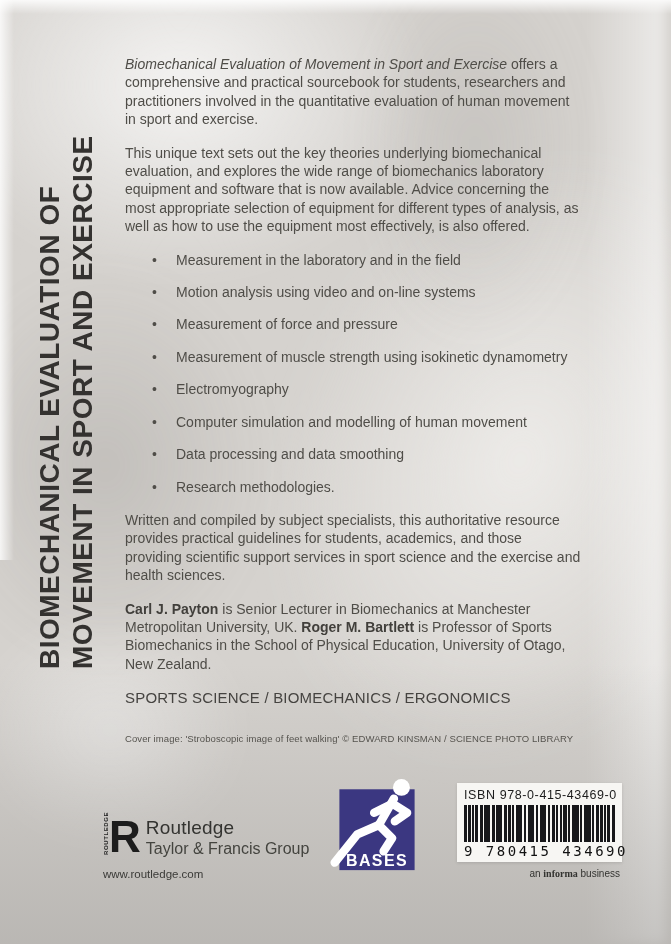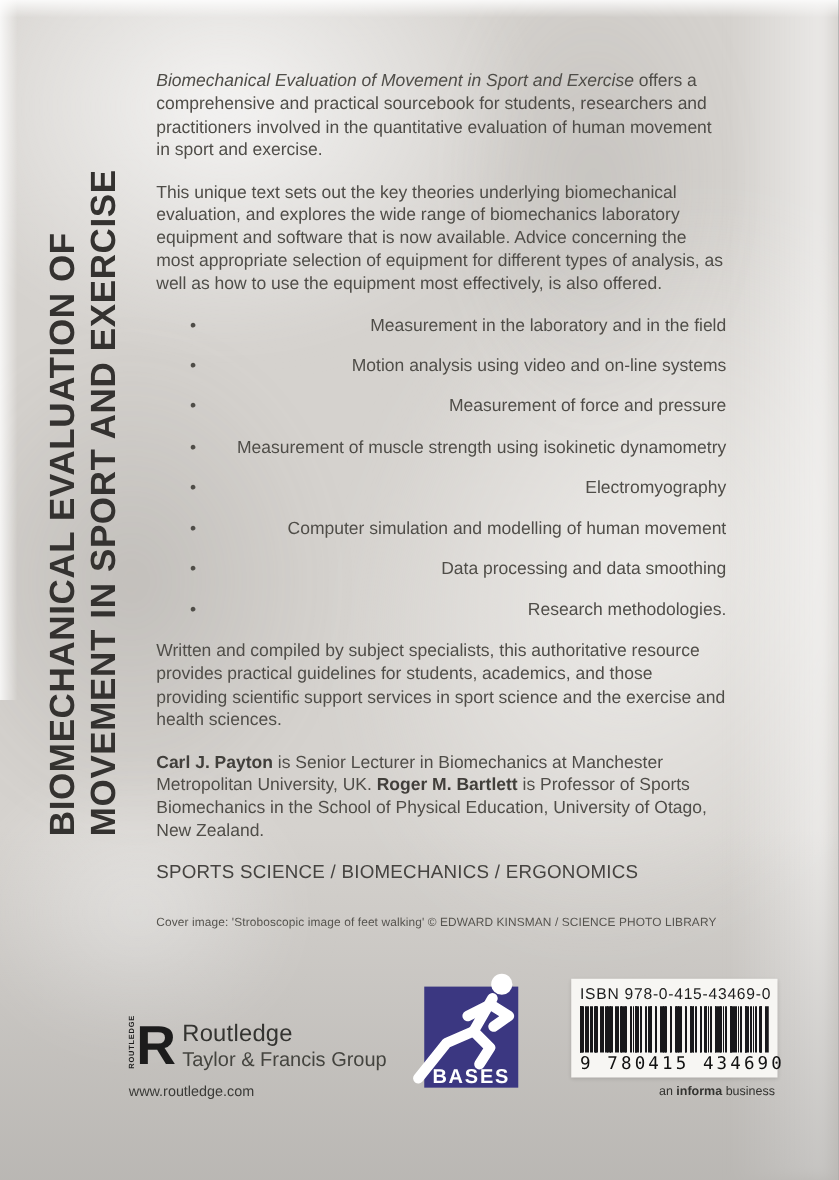--- a/index.html
+++ b/index.html
@@ -40,21 +40,21 @@
     letter-spacing:.5px; color:#343230; white-space:nowrap;
   }
 
   
   .content {
     position:absolute; left:125px; top:55px; width:456px;
     font-size:14px; line-height:18.4px; color:#4f4d48;
   }
   .content p { margin:0 0 15px; }
   .coverage { margin-bottom:13px !important; }
-  .content ul { list-style:none; margin:0 0 15px; padding:0;text-align:right; }
+  .content ul { list-style:none; margin:0 0 15px; padding:0; }
   .content li { position:relative; padding-left:51px; margin-bottom:14px; }
   .content li::before { content:"•"; position:absolute; left:27px; top:0; color:#4f4d48; }
   .categories { font-size:15px; letter-spacing:.2px; color:#454340; margin-top:16px !important; }
   .credit { font-size:9.5px; color:#55534e; margin-top:22px !important; letter-spacing:.1px; }
   em { }
   strong { font-weight:bold; color:#413f3b; }
 
   
   .routledge { position:absolute; left:103px; top:817px; color:#2e2e2c; }
   .rt-row { display:flex; align-items:center; gap:7px; }
@@ -75,21 +75,21 @@
   .isbn-label { font-size:12.5px; color:#1c1c1c; letter-spacing:.6px; text-align:center; white-space:nowrap; }
   .bars { height:37px; margin-top:3px;
           background:
             repeating-linear-gradient(90deg,#17171a 0 2px,transparent 2px 4px),
             repeating-linear-gradient(90deg,#17171a 0 1px,transparent 1px 6px),
             repeating-linear-gradient(90deg,#17171a 0 3px,transparent 3px 11px); }
   .digits { font-family:"DejaVu Sans Mono", monospace; font-size:14px; color:#111;
             letter-spacing:2.5px; text-align:left; margin-top:1px; white-space:nowrap; }
   .informa { position:absolute; left:457px; top:868px; width:163px; text-align:right;
              font-size:10px; color:#333330; }
-  .informa b { font-weight:bold; }
+  .informa b { font-weight:bold;font-family:Liberation Serif, serif; }
 </style>
 </head>
 <body>
 
 <div class="page">
 
   <div class="swirl sw1"></div>
   <div class="swirl sw2"></div>
   <div class="swirl sw3"></div>
   <div class="swirl sw4"></div>

